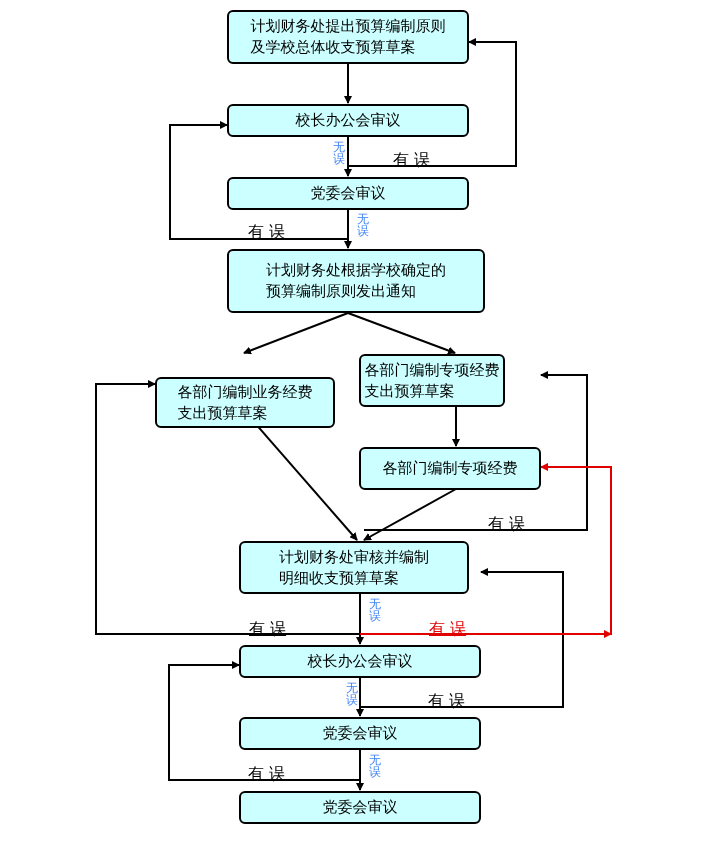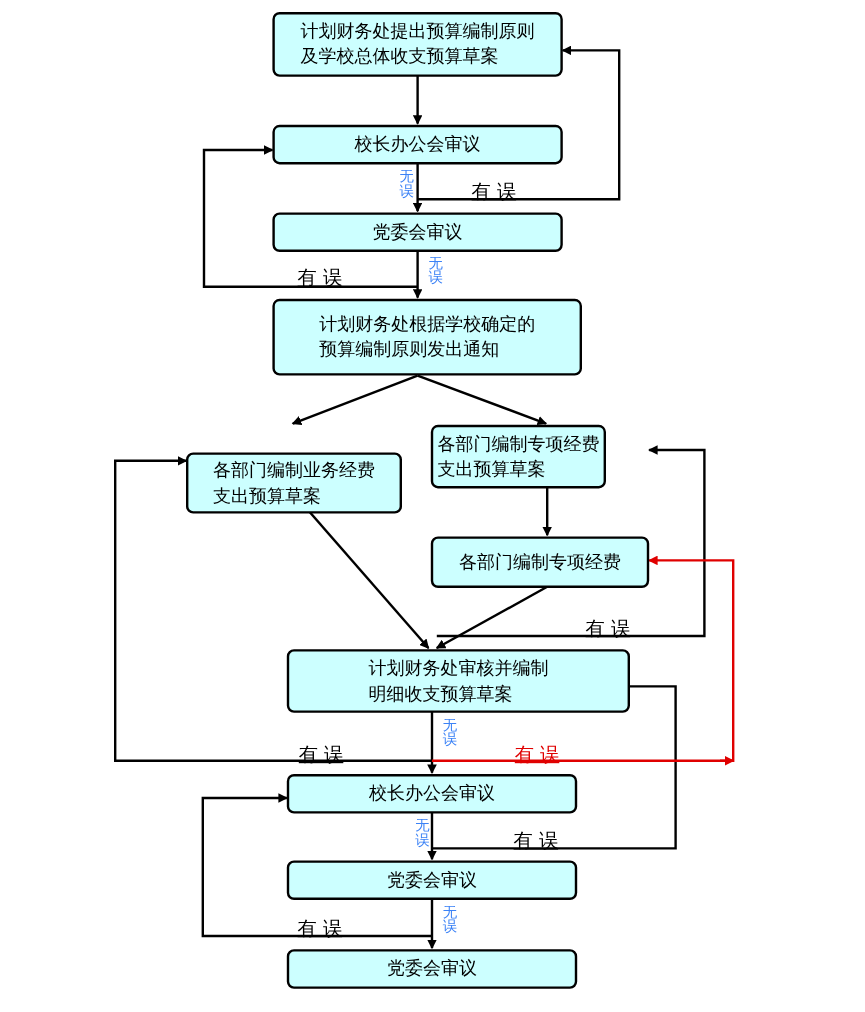--- a/index.html
+++ b/index.html
@@ -55,21 +55,21 @@
 及学校总体收支预算草案</div>
 <div class="box" style="left:227px;top:104px;width:242px;height:33px;">校长办公会审议</div>
 <div class="box" style="left:227px;top:177px;width:242px;height:33px;">党委会审议</div>
 <div class="box" style="left:227px;top:249px;width:258px;height:64px;">计划财务处根据学校确定的
 预算编制原则发出通知</div>
 <div class="box" style="left:155px;top:354px;width:180px;height:51px;margin-top:23px;">各部门编制业务经费
 支出预算草案</div>
 <div class="box" style="left:359px;top:354px;width:146px;height:53px;">各部门编制专项经费
 支出预算草案</div>
 <div class="box" style="left:359px;top:447px;width:182px;height:43px;">各部门编制专项经费</div>
-<div class="box" style="left:239px;top:541px;width:286px;height:53px;">计划财务处审核并编制
+<div class="box" style="left:239px;top:541px;width:230px;height:53px;">计划财务处审核并编制
 明细收支预算草案</div>
 <div class="box" style="left:239px;top:645px;width:242px;height:33px;">校长办公会审议</div>
 <div class="box" style="left:239px;top:717px;width:242px;height:33px;">党委会审议</div>
 <div class="box" style="left:239px;top:791px;width:242px;height:33px;">党委会审议</div>
 
 <span class="vlbl" style="left:333px;top:141px;">无误</span>
 <span class="lbl" style="left:393px;top:154px;">有 误</span>
 <span class="vlbl" style="left:357px;top:213px;">无误</span>
 <span class="lbl" style="left:248px;top:226px;">有 误</span>
 <span class="lbl" style="left:488px;top:518px;">有 误</span>

